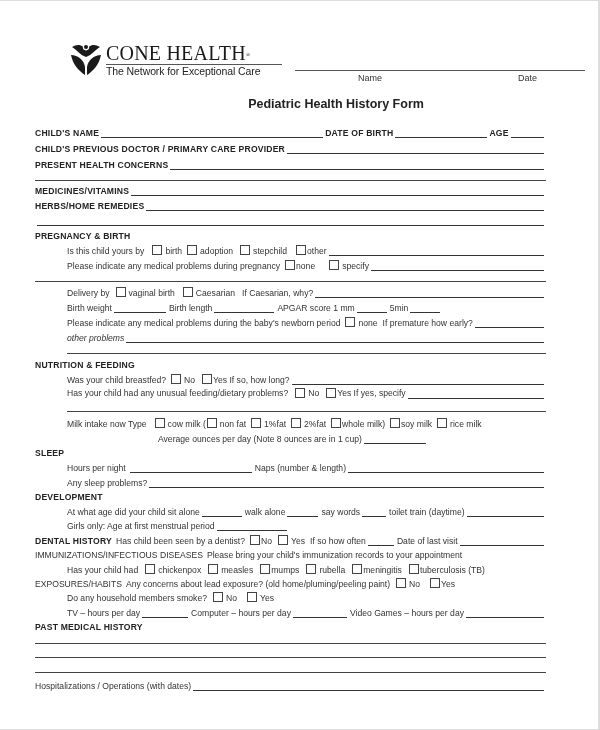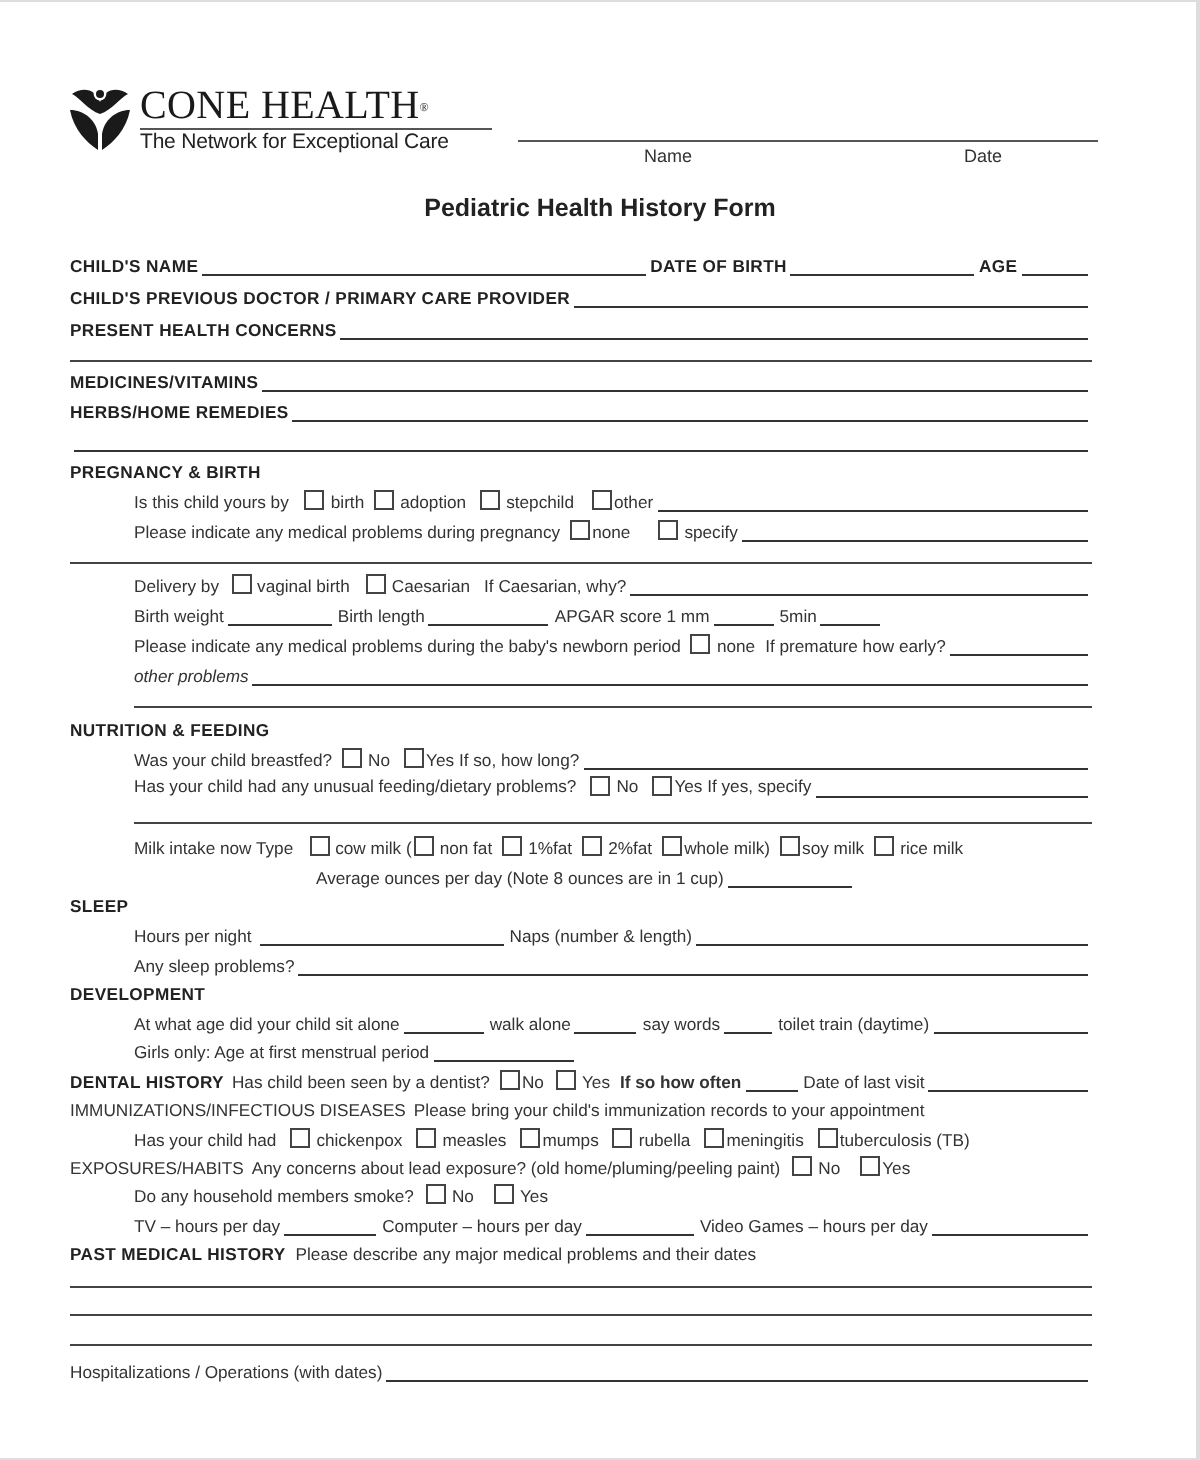--- a/index.html
+++ b/index.html
@@ -1,20 +1,20 @@
 <!DOCTYPE html>
 <html><head>
 <meta charset="utf-8">
 <style>
   html, body { margin:0; padding:0; }
   body { width:600px; height:730px; background:#fff; position:relative; overflow:hidden;
          font-family:"Liberation Sans", sans-serif; color:#222; }
   .page { position:absolute; left:0; top:0; width:598px; height:728px;
           border-top:1px solid #ddd; border-right:2px solid #ddd; border-bottom:1px solid #ddd; }
-  .abs { position:absolute; }
+  .abs { position:absolute;margin-left:36px; }
   .logo { left:34px; top:40px; }
   .logo-mark { position:absolute; left:0; top:0; width:32px; height:36px; }
   .logo-name { position:absolute; left:36px; top:1px; font-family:"Liberation Serif", serif;
                font-size:20px; letter-spacing:0.2px; color:#1a1a1a; white-space:nowrap; }
   .logo-name sup { font-size:6px; vertical-align:middle; }
   .logo-rule { position:absolute; left:36px; top:23px; width:176px; height:1px; background:#555; }
   .logo-tag { position:absolute; left:36px; top:24px; font-size:10.5px; color:#222; white-space:nowrap; letter-spacing:-0.1px; }
 
   .sig-line { left:259px; top:69px; width:290px; height:1px; background:#555; }
   .sig-label { top:72px; font-size:9px; color:#333; }
@@ -212,21 +212,21 @@
     <span class="fx" style="width:70px;"></span>
   </div>
 
   <div class="row" style="top:531px;">
     <span class="b">DENTAL HISTORY</span>
     <span style="margin-left:4px;">Has child been seen by a dentist?</span>
     <span class="cb" style="margin-right:1px;"></span>
       <span>No</span>
     <span class="cb" style="margin-left:6px;"></span>
       <span>Yes</span>
-    <span style="margin-left:5px;font-weight:bold;">If so how often</span>
+    <span style="margin-left:5px;">If so how often</span>
     <span class="fx" style="width:26px;"></span>
     <span>Date of last visit</span>
     <span class="ln"></span>
   </div>
 
   <div class="row" style="top:545px;">
     <span>IMMUNIZATIONS/INFECTIOUS DISEASES</span>
     <span style="margin-left:4px;">Please bring your child's immunization records to your appointment</span>
   </div>
   <div class="row ind" style="top:560px;">
@@ -264,21 +264,20 @@
     <span>TV – hours per day</span>
     <span class="fx" style="width:46px;"></span>
     <span>Computer – hours per day</span>
     <span class="fx" style="width:54px;"></span>
     <span>Video Games – hours per day</span>
     <span class="ln"></span>
   </div>
 
   <div class="row" style="top:617px;">
     <span class="b">PAST MEDICAL HISTORY</span>
-    <span style="margin-left:5px;">Please describe any major medical problems and their dates</span>
   </div>
   <div class="full-line" style="top:642px;"></div>
   <div class="full-line" style="top:656px;"></div>
   <div class="full-line" style="top:671px;"></div>
   <div class="row" style="top:676px;">
     <span>Hospitalizations / Operations (with dates)</span>
     <span class="ln"></span>
   </div>
 </div>
 

